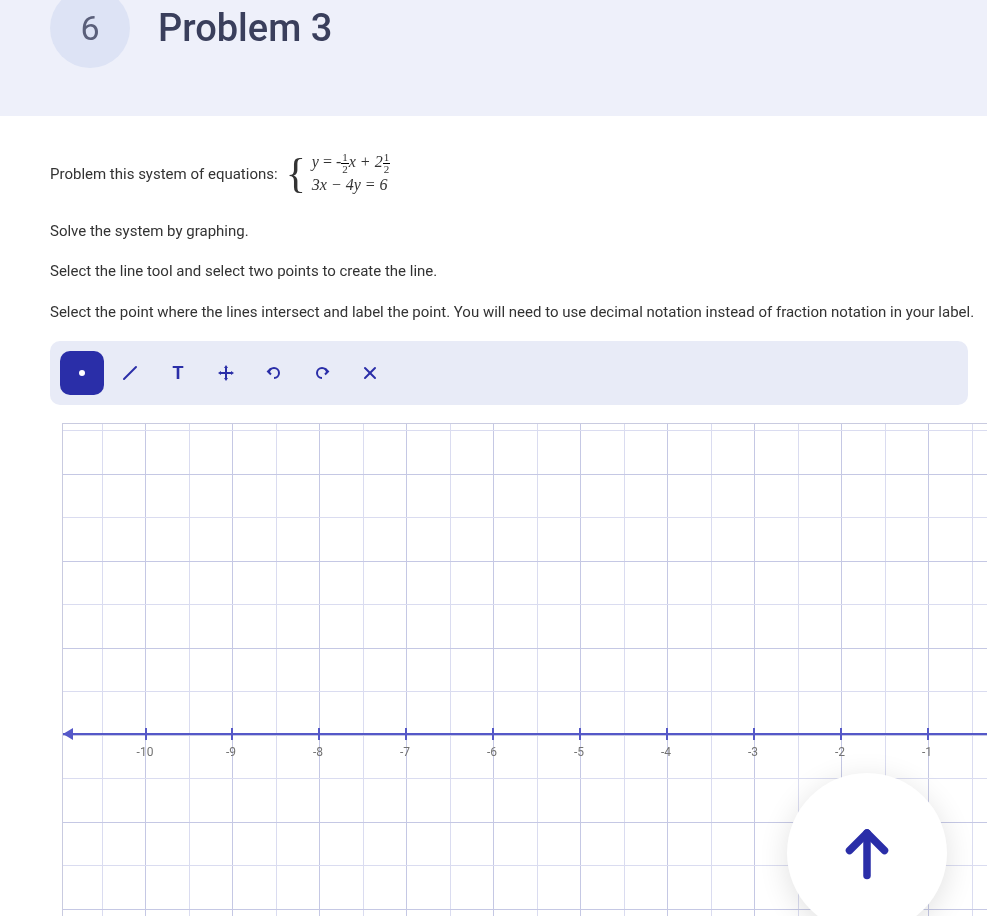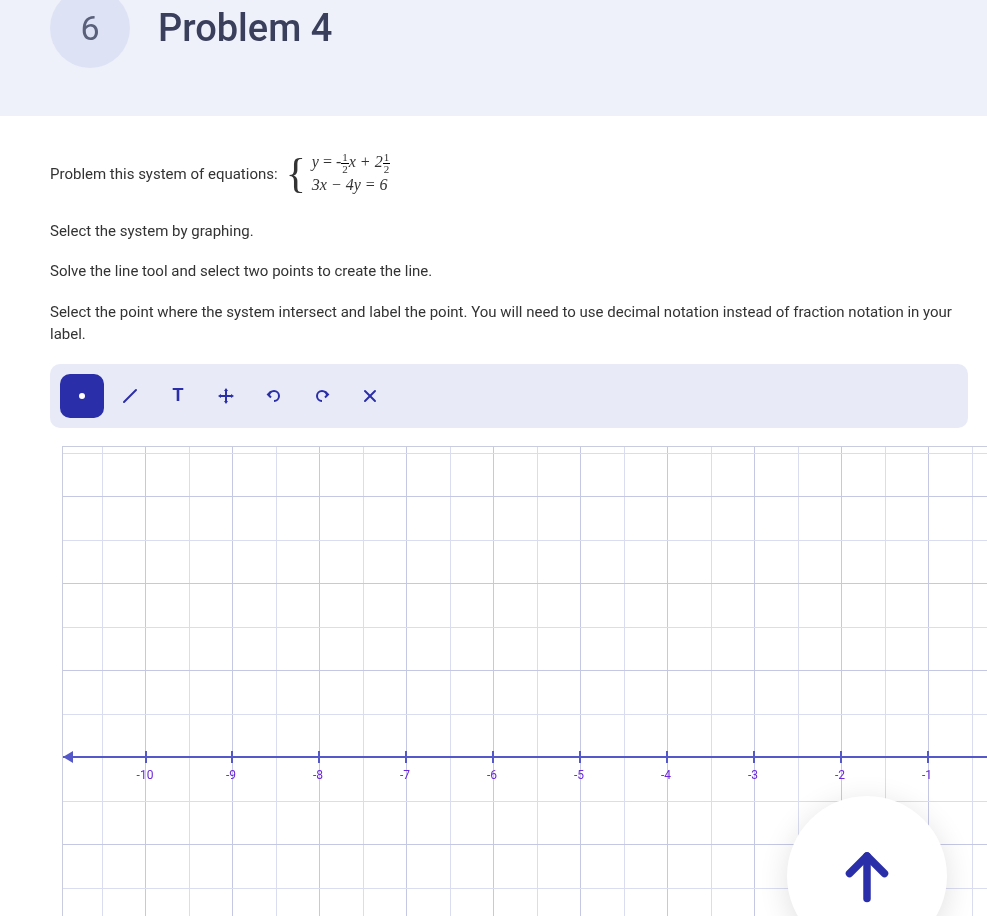--- a/index.html
+++ b/index.html
@@ -95,63 +95,63 @@
     background:#5558c8;
   }
   .axis-h { height:2px; left:0; right:0; }
   .arrowhead {
     position:absolute; width:0;height:0;
     border-top:6px solid transparent;
     border-bottom:6px solid transparent;
     border-right:10px solid #5558c8;
   }
   .tick { position:absolute; width:2px; height:12px; background:#5558c8; }
-  .tick-label { position:absolute; font-size:12px; color:#6d28d9; transform:translateX(-50%); }
+  .tick-label { position:absolute; font-size:12px; color:#737373; transform:translateX(-50%); }
   .fab {
     position:absolute;
     right:40px; bottom:10px;
     width:160px; height:160px;
     border-radius:50%;
     background:#fff;
     box-shadow:0 6px 30px rgba(0,0,0,0.12);
     display:flex; align-items:center; justify-content:center;
     cursor:pointer;
   }
   .fab svg { width:60px; height:60px; stroke:#2a2ea8; }
 </style>
 </head>
 <body>
 
 <div class="header">
   <div class="badge">
     <span>6</span>
   </div>
-  <div class="title">Problem 4</div>
+  <div class="title">Problem 3</div>
 </div>
 
 <div class="content">
   <div class="equation-row">
     <span>Problem this system of equations:</span>
     <span class="brace">{</span>
     <span class="eqs">
       <span class="eq">
         <span>y</span><span style="font-style:normal"> = -</span><span class="frac">
             <span class="n">1</span>
             <span>2</span>
           </span><span>x + 2</span><span class="frac">
             <span class="n">1</span>
             <span>2</span>
           </span>
       </span>
       <span class="eq">3x − 4y = 6</span>
     </span>
   </div>
-  <p class="ptext">Select the system by graphing.</p>
-  <p class="ptext">Solve the line tool and select two points to create the line.</p>
-  <p class="ptext">Select the point where the system intersect and label the point.  You will need to use decimal notation instead of fraction notation in your label.</p>
+  <p class="ptext">Solve the system by graphing.</p>
+  <p class="ptext">Select the line tool and select two points to create the line.</p>
+  <p class="ptext">Select the point where the lines intersect and label the point.  You will need to use decimal notation instead of fraction notation in your label.</p>
 </div>
 
 <div class="toolbar-wrap">
   <div class="toolbar">
     <div class="tool active">
       <svg viewBox="0 0 18 18">
           <circle cx="9" cy="9" r="3" fill="currentColor"></circle>
         </svg>
     </div>
     <div class="tool">

